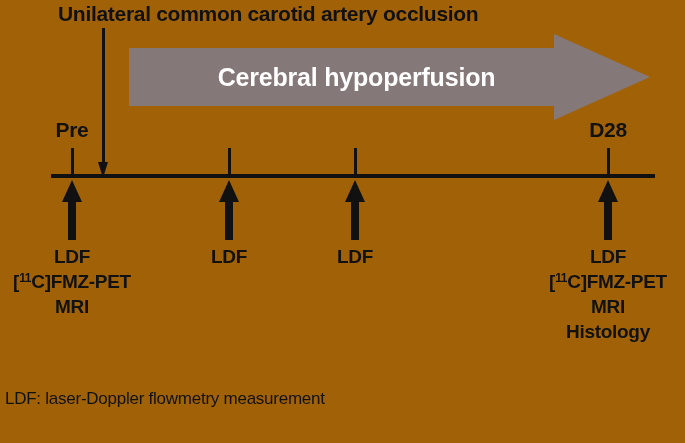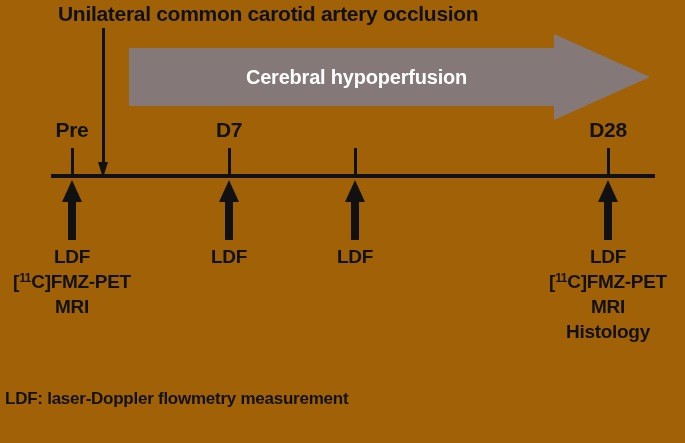--- a/index.html
+++ b/index.html
@@ -71,21 +71,21 @@
   .hypo-arrow svg { display: block; }
   .hypo-arrow-label {
     position: absolute;
     left: 0;
     top: 0;
     width: 455px;
     height: 88px;
     display: flex;
     align-items: center;
     justify-content: center;
-    font-size: 20px;
+    font-size: 25px;
     font-weight: 700;
     color: #ffffff;
     letter-spacing: -0.2px;
     white-space: nowrap;
     pointer-events: none;
   }
 
   
   .axis-line {
     position: absolute;
@@ -173,21 +173,21 @@
   }
 
   
   .legend {
     position: absolute;
     left: 5px;
     top: 386px;
   }
   .legend-line {
     font-size: 17px;
-    font-weight: 700;
+    font-weight: 400;
     color: #111111;
     line-height: 25px;
     letter-spacing: -0.25px;
     white-space: nowrap;
   }
   .legend-line sup {
     font-size: 11px;
     vertical-align: 5px;
     line-height: 0;
   }
@@ -221,21 +221,20 @@
           <div class="head"></div>
           <div class="shaft"></div>
         </div>
         <div class="tp-procedures">
           <div class="proc-line">LDF</div>
           <div class="proc-line">[<sup>11</sup>C]FMZ-PET</div>
           <div class="proc-line">MRI</div>
         </div>
       </div>
       <div class="timepoint" style="left: 229px;">
-        <div class="tp-label">D7</div>
         <div class="tp-tick"></div>
         <div class="tp-uparrow">
           <div class="head"></div>
           <div class="shaft"></div>
         </div>
         <div class="tp-procedures">
           <div class="proc-line">LDF</div>
         </div>
       </div>
       <div class="timepoint" style="left: 355px;">

